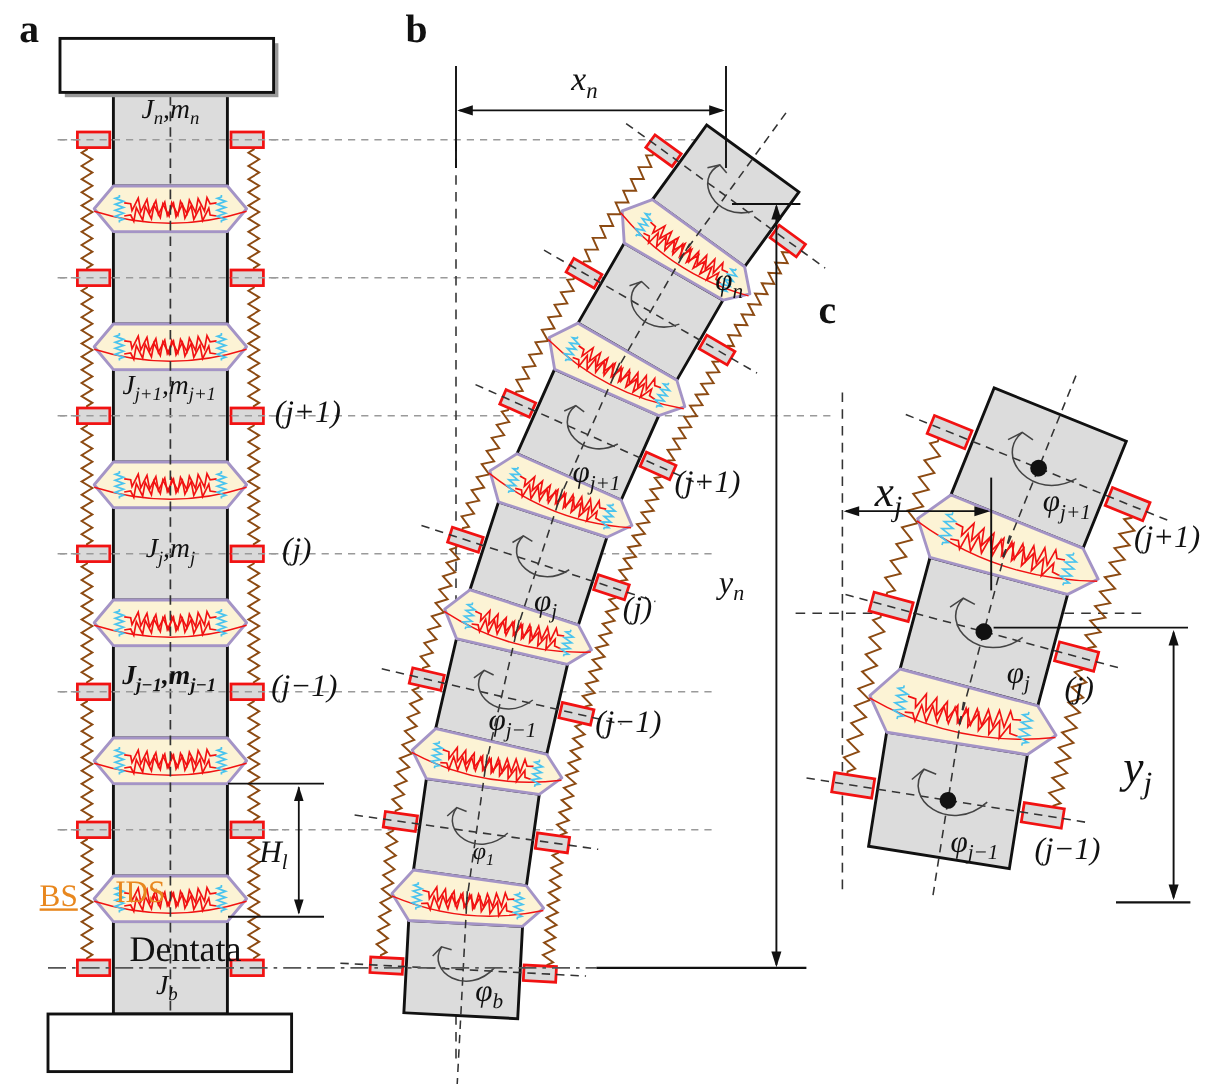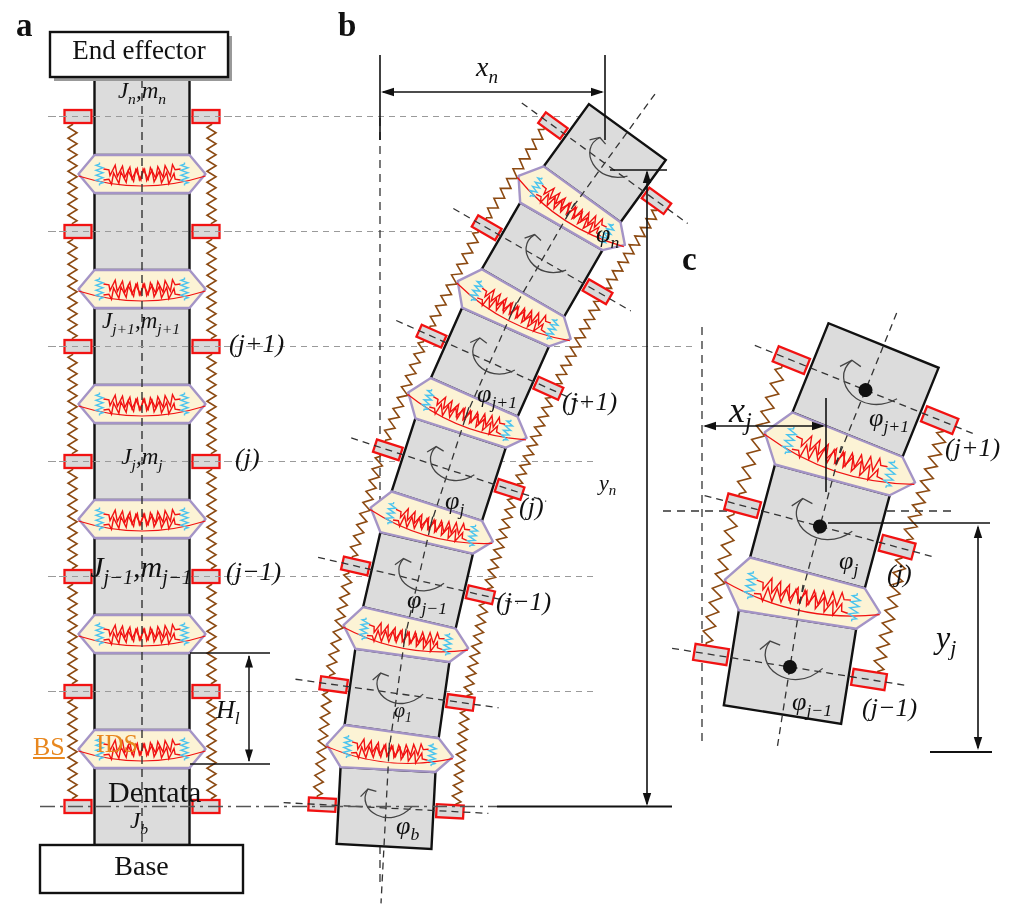--- a/index.html
+++ b/index.html
@@ -318,50 +318,48 @@
       <line x1="50" y1="231.5" x2="238" y2="231.5" stroke="#9a9a9a" stroke-width="1.2" stroke-dasharray="6 5"></line>
       <line x1="50" y1="346.5" x2="238" y2="346.5" stroke="#9a9a9a" stroke-width="1.2" stroke-dasharray="6 5"></line>
       <line x1="50" y1="461.5" x2="238" y2="461.5" stroke="#9a9a9a" stroke-width="1.2" stroke-dasharray="6 5"></line>
       <line x1="50" y1="576.5" x2="238" y2="576.5" stroke="#9a9a9a" stroke-width="1.2" stroke-dasharray="6 5"></line>
       <line x1="50" y1="691.5" x2="238" y2="691.5" stroke="#9a9a9a" stroke-width="1.2" stroke-dasharray="6 5"></line>
       <line x1="40" y1="806.5" x2="497" y2="806.5" stroke="#555555" stroke-width="1.5" stroke-dasharray="15 5 3 5"></line>
       <line x1="497" y1="806.5" x2="672" y2="806.5" stroke="#111111" stroke-width="1.8"></line>
     </svg>
 
   <div class="lb tag" style="left:16px;top:8px;">a</div>
-  <div class="lb ctr" style="left:50px;top:36px;width:178px;font-size:27px;">End effector</div>
   <div class="lb math ctr" style="left:92px;top:79px;width:100px;font-size:23px;">J<sub>n</sub>,m<sub>n</sub></div>
   <div class="lb math ctr" style="left:88px;top:309px;width:106px;font-size:23px;font-style:italic;">J<sub>j+1</sub>,m<sub>j+1</sub></div>
   <div class="lb math" style="left:229px;top:330px;font-size:26px;">(j+1)</div>
   <div class="lb math ctr" style="left:92px;top:445px;width:100px;font-size:23px;">J<sub>j</sub>,m<sub>j</sub></div>
   <div class="lb math" style="left:235px;top:444px;font-size:26px;">(j)</div>
-  <div class="lb math ctr" style="left:88px;top:551px;width:106px;font-size:30px;">J<sub>j−1</sub>,m<sub>j−1</sub></div>
+  <div class="lb math ctr" style="left:88px;top:551px;width:106px;font-size:23px;font-weight:bold;">J<sub>j−1</sub>,m<sub>j−1</sub></div>
   <div class="lb math" style="left:226px;top:558px;font-size:26px;">(j−1)</div>
   <div class="lb math" style="left:216px;top:696px;font-size:26px;">H<sub>l</sub></div>
   <div class="lb orange" style="left:33px;top:733px;font-size:26px;text-decoration:underline;">BS</div>
   <div class="lb orange" style="left:96px;top:730px;font-size:26px;text-align:center;">IDS</div>
   <div class="lb" style="left:108px;top:776px;font-size:30px;">Dentata</div>
   <div class="lb math" style="left:130px;top:809px;font-size:23px;">J<sub>b</sub></div>
-  <div class="lb ctr" style="left:40px;top:851px;width:203px;font-size:28px;">Base</div>
 
   <div class="lb tag" style="left:338px;top:8px;">b</div>
   <div class="lb math" style="left:476px;top:52px;font-size:28px;">x<sub>n</sub></div>
   <div class="lb math" style="left:596px;top:183px;font-size:26px;margin-top:37px;">φ<sub>n</sub></div>
   <div class="lb math" style="left:477px;top:380px;font-size:26px;">φ<sub>j+1</sub></div>
   <div class="lb math" style="left:562px;top:388px;font-size:26px;">(j+1)</div>
   <div class="lb math" style="left:445px;top:487px;font-size:26px;">φ<sub>j</sub></div>
   <div class="lb math" style="left:519px;top:493px;font-size:26px;">(j)</div>
-  <div class="lb math" style="left:599px;top:471px;font-size:22px;">y<sub>n</sub></div>
+  <div class="lb math" style="left:599px;top:471px;font-size:27px;">y<sub>n</sub></div>
   <div class="lb math" style="left:407px;top:586px;font-size:26px;">φ<sub>j−1</sub></div>
   <div class="lb math" style="left:496px;top:588px;font-size:26px;">(j−1)</div>
   <div class="lb math" style="left:394px;top:700px;font-size:20px;">φ<sub>1</sub></div>
   <div class="lb math" style="left:396px;top:812px;font-size:26px;text-align:center;">φ<sub>b</sub></div>
 
   <div class="lb tag" style="left:682px;top:242px;">c</div>
   <div class="lb math" style="left:729px;top:391px;font-size:36px;">x<sub>j</sub></div>
   <div class="lb math" style="left:869px;top:404px;font-size:26px;">φ<sub>j+1</sub></div>
   <div class="lb math" style="left:945px;top:434px;font-size:26px;">(j+1)</div>
   <div class="lb math" style="left:839px;top:547px;font-size:26px;">φ<sub>j</sub></div>
   <div class="lb math" style="left:887px;top:560px;font-size:26px;">(j)</div>
-  <div class="lb math" style="left:936px;top:620px;font-size:32px;text-align:center;">y<sub>j</sub></div>
+  <div class="lb math" style="left:936px;top:620px;font-size:38px;text-align:center;">y<sub>j</sub></div>
   <div class="lb math" style="left:792px;top:688px;font-size:26px;">φ<sub>j−1</sub></div>
   <div class="lb math" style="left:862px;top:694px;font-size:26px;">(j−1)</div>
 </div>
 
 </body></html>

